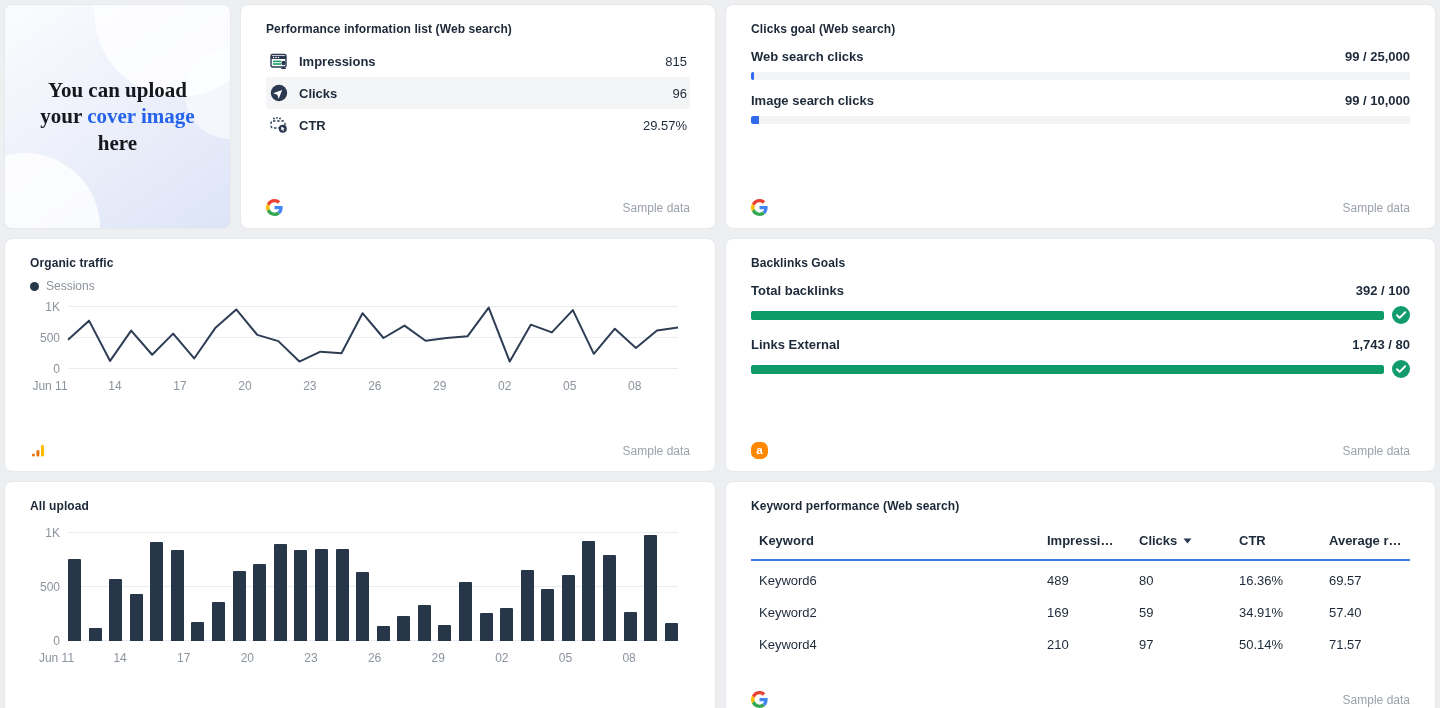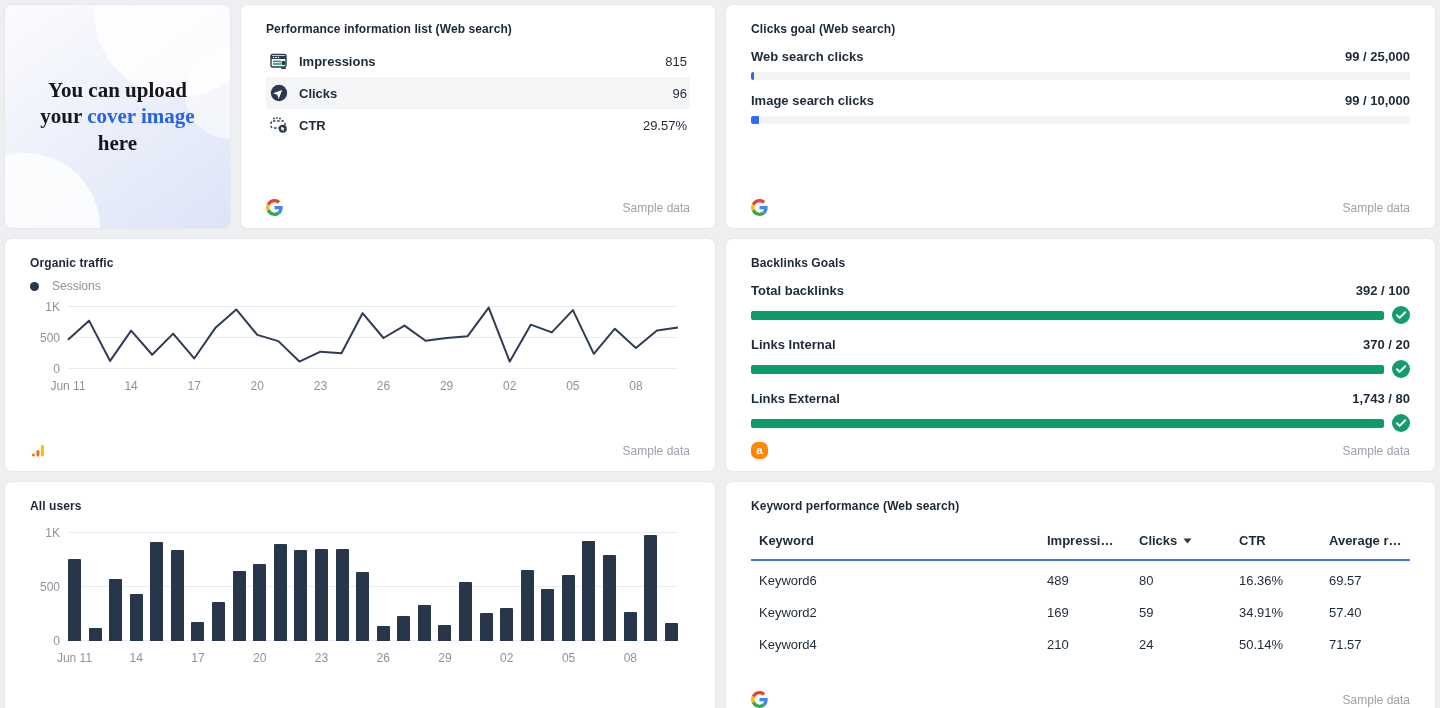--- a/index.html
+++ b/index.html
@@ -47,30 +47,30 @@
   .goal-line { display: flex; align-items: center; gap: 8px; margin-top: 8px; }
   .goal-track { flex: 1; height: 8px; background: #f1f3f5; border-radius: 2px; overflow: hidden; }
   .goal-fill { height: 100%; border-radius: 1px; }
   .fill-blue { background: #2e6bf0; }
   .fill-green { background: #0f9b68; }
   .bl .goal-track { height: 9px; }
   .check { width: 18px; height: 18px; flex: 0 0 18px; }
 
   
   .wideleft { width: 712px; }
-  .legend { display: flex; align-items: center; gap: 13px; margin-top: 9px; font-size: 12px; color: #8b939d; }
+  .legend { display: flex; align-items: center; gap: 7px; margin-top: 9px; font-size: 12px; color: #8b939d; }
   .legend-dot { width: 9px; height: 9px; border-radius: 50%; background: #273649; }
   .chart-box { position: relative; margin-top: 14px; flex: 0 0 auto; }
   .chart-box.line-h { height: 86px; }
   .chart-box.bar-h { height: 132px; margin-top: 20px; }
   .plot { position: absolute; left: 38px; right: 12px; top: 0; bottom: 24px; }
   .gridline { position: absolute; left: 0; right: 0; height: 1px; background: #e9edf2; }
   .ylabels { position: absolute; left: 0; top: 0; bottom: 24px; width: 30px; }
   .ylabels span { position: absolute; right: 0; transform: translateY(50%); font-size: 12px; color: #8b939d; }
-  .xlabels { position: absolute; left: 38px; right: 12px; bottom: 0; height: 16px; }
+  .xlabels { position: absolute; left: 20px; right: 12px; bottom: 0; height: 16px; }
   .xlabels span { position: absolute; bottom: 0; transform: translateX(-50%); font-size: 12px; color: #8b939d; white-space: nowrap; }
   .plot svg { position: absolute; inset: 0; width: 100%; height: 100%; overflow: visible; }
   .bars { position: absolute; inset: 0; display: flex; justify-content: space-between; align-items: flex-end; }
   .bar { width: 13px; background: #273649; border-radius: 1px 1px 0 0; }
 
   
   .kw-grid { display: grid; grid-template-columns: 288px 92px 100px 90px 1fr; align-items: center; }
   .kw-head { margin-top: 14px; padding: 6px 0 11px 8px; border-bottom: 2px solid #3d7be0; font-size: 13px; font-weight: bold; }
   .kw-head > div { padding-right: 6px; display: flex; align-items: center; gap: 6px;
     white-space: nowrap; overflow: hidden; }
@@ -262,35 +262,20 @@
             <div class="goal-track">
               <div class="goal-fill fill-green" style="width: 100%;"></div>
             </div>
             <svg class="check" viewBox="0 0 18 18">
                 <circle cx="9" cy="9" r="9" fill="#129c6d"></circle>
                 <path d="M5 9.3 l2.6 2.6 L13.2 6.3" stroke="#fff" stroke-width="2" fill="none" stroke-linecap="round" stroke-linejoin="round"></path>
               </svg>
           </div>
         </div>
 
-        <div class="goal">
-          <div class="goal-top">
-            <span>Links Internal</span>
-            <span class="goal-value">370 / 20</span>
-          </div>
-          <div class="goal-line">
-            <div class="goal-track">
-              <div class="goal-fill fill-green" style="width: 100%;"></div>
-            </div>
-            <svg class="check" viewBox="0 0 18 18">
-                <circle cx="9" cy="9" r="9" fill="#129c6d"></circle>
-                <path d="M5 9.3 l2.6 2.6 L13.2 6.3" stroke="#fff" stroke-width="2" fill="none" stroke-linecap="round" stroke-linejoin="round"></path>
-              </svg>
-          </div>
-        </div>
 
         <div class="goal">
           <div class="goal-top">
             <span>Links External</span>
             <span class="goal-value">1,743 / 80</span>
           </div>
           <div class="goal-line">
             <div class="goal-track">
               <div class="goal-fill fill-green" style="width: 100%;"></div>
             </div>
@@ -311,21 +296,21 @@
           <span class="sample">Sample data</span>
         </div>
       </div>
     </div>
   </div>
 
   <div class="row row3">
 
     <div class="card wideleft">
       <div class="card-pad">
-        <div class="card-title">All users</div>
+        <div class="card-title">All upload</div>
         <div class="chart-box bar-h">
           <div class="ylabels">
               <span style="bottom: 0%;">0</span>
               <span style="bottom: 50%;">500</span>
               <span style="bottom: 100%;">1K</span>
             </div>
           <div class="plot">
               <div class="gridline" style="bottom: 0%;"></div>
               <div class="gridline" style="bottom: 50%;"></div>
               <div class="gridline" style="bottom: 100%;"></div>
@@ -416,21 +401,21 @@
           <div class="kw-grid kw-row">
             <div>Keyword2</div>
             <div>169</div>
             <div>59</div>
             <div>34.91%</div>
             <div>57.40</div>
           </div>
           <div class="kw-grid kw-row">
             <div>Keyword4</div>
             <div>210</div>
-            <div>24</div>
+            <div>97</div>
             <div>50.14%</div>
             <div>71.57</div>
           </div>
         </div>
 
         <div class="card-footer">
           <span class="glogo">
             <svg viewBox="0 0 48 48">
                 <path fill="#EA4335" d="M24 9.5c3.54 0 6.71 1.22 9.21 3.6l6.85-6.85C35.9 2.38 30.47 0 24 0 14.62 0 6.51 5.38 2.56 13.22l7.98 6.19C12.43 13.72 17.74 9.5 24 9.5z"></path>
                 <path fill="#4285F4" d="M46.98 24.55c0-1.57-.15-3.09-.38-4.55H24v9.02h12.94c-.58 2.96-2.26 5.48-4.78 7.18l7.73 6c4.51-4.18 7.09-10.36 7.09-17.65z"></path>

